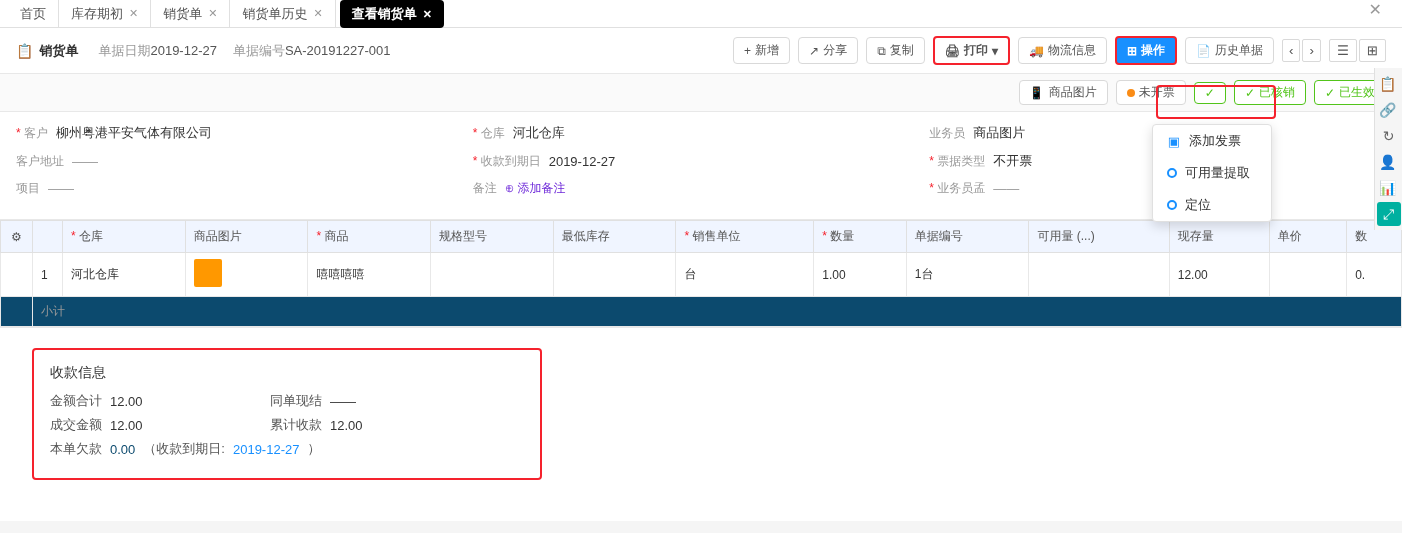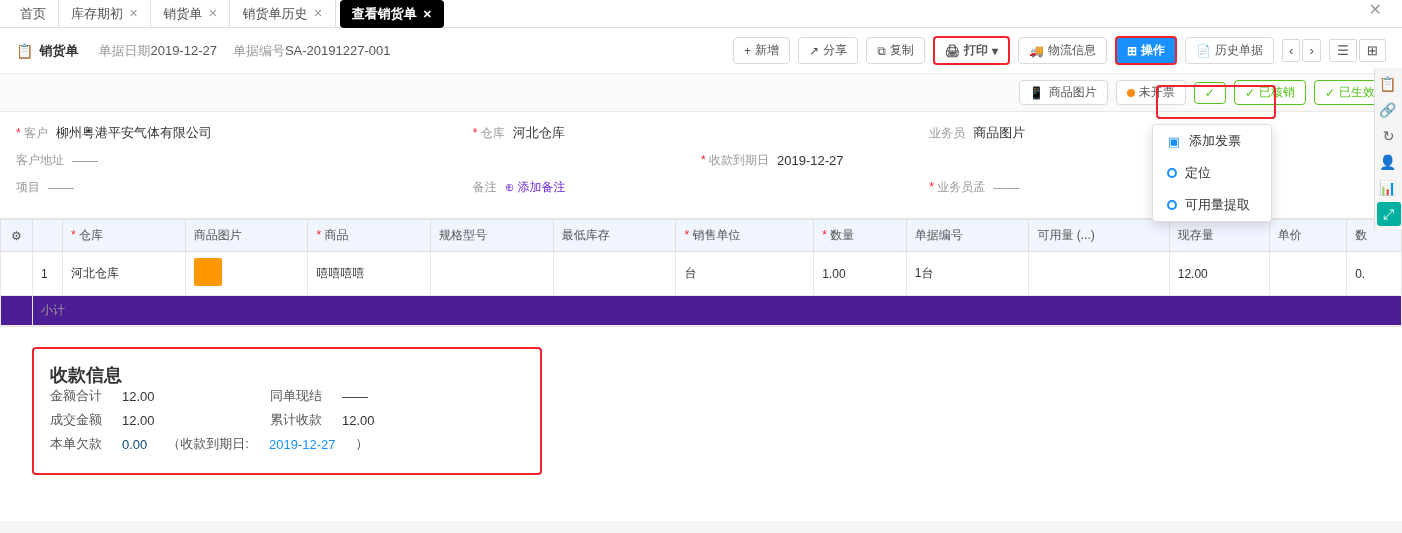--- a/index.html
+++ b/index.html
@@ -97,32 +97,32 @@
     thead th {
       padding: 7px 8px; border: 1px solid #e0e0e0; color: #555; font-weight: normal;
       white-space: nowrap; text-align: left;
     }
     thead th.required::before { content: '* '; color: #f5222d; }
     tbody tr { background: #fff; }
     tbody tr:nth-child(even) { background: #fafafa; }
     tbody td {
       padding: 6px 8px; border: 1px solid #e8e8e8; color: #333;
     }
-    .subtotal-row td { background: #4c1d95; color: #999; font-size: 12px; }
+    .subtotal-row td { background: #0c4a6e; color: #999; font-size: 12px; }
     .settings-col { width: 32px; text-align: center; }
     .product-img { width: 28px; height: 28px; background: #ff9800; border-radius: 2px; display: inline-block; }
 
     
     .payment-section {
       border: 2px solid #f5222d; margin: 12px 16px; padding: 14px 16px;
       border-radius: 4px; background: #fff; display: inline-block; min-width: 510px;
     }
-    .payment-title { font-weight: bold; font-size: 18px; }
+    .payment-title { font-weight: normal; font-size: 14px; margin-bottom: 10px; }
     .payment-row { display: flex; align-items: center; margin-bottom: 6px; gap: 40px; }
-    .payment-field { display: flex; align-items: center; gap: 20px; min-width: 180px; }
+    .payment-field { display: flex; align-items: center; gap: 8px; min-width: 180px; }
     .payment-label { color: #555; white-space: nowrap; }
     .payment-value { color: #333; font-weight: normal; }
     .payment-value.red { color: #0c4a6e; }
     .payment-value.date { color: #1890ff; }
 
     
     .dropdown-menu {
       position: absolute; top: 96px; right: 130px; background: #fff;
       border: 1px solid #e0e0e0; border-radius: 4px; box-shadow: 0 4px 12px rgba(0,0,0,0.15);
       min-width: 120px; z-index: 100;
@@ -276,20 +276,24 @@
       </div>
     </div>
     <div class="form-row">
       <div class="form-field">
         <span class="field-label">客户地址</span>
         <span class="field-value field-dash">——</span>
       </div>
       <div class="form-field">
         <span class="field-label required">收款到期日</span>
         <span class="field-value">2019-12-27</span>
+      </div>
+      <div class="form-field">
+        <span class="field-label required">票据类型</span>
+        <span class="field-value">不开票</span>
       </div>
     </div>
     <div class="form-row">
       <div class="form-field">
         <span class="field-label">项目</span>
         <span class="field-value field-dash">——</span>
       </div>
       <div class="form-field">
         <span class="field-label">备注</span>
         <span style="color:#6d28d9; cursor:pointer; font-size:12px;">
@@ -390,25 +394,25 @@
 
   <div class="highlight-box"></div>
 
   <div class="dropdown-menu">
     <div class="dropdown-item">
       <span class="item-icon doc">▣</span>
       <span>添加发票</span>
     </div>
     <div class="dropdown-item">
       <span class="item-icon circle-outline"></span>
-      <span>定位</span>
+      <span>可用量提取</span>
     </div>
     <div class="dropdown-item">
       <span class="item-icon circle-outline"></span>
-      <span>可用量提取</span>
+      <span>定位</span>
     </div>
   </div>
 
   <div class="right-panel">
     <div class="right-icon">📋</div>
     <div class="right-icon">🔗</div>
     <div class="right-icon">↻</div>
     <div class="right-icon">👤</div>
     <div class="right-icon">📊</div>
     <div class="right-icon teal">⤢</div>

